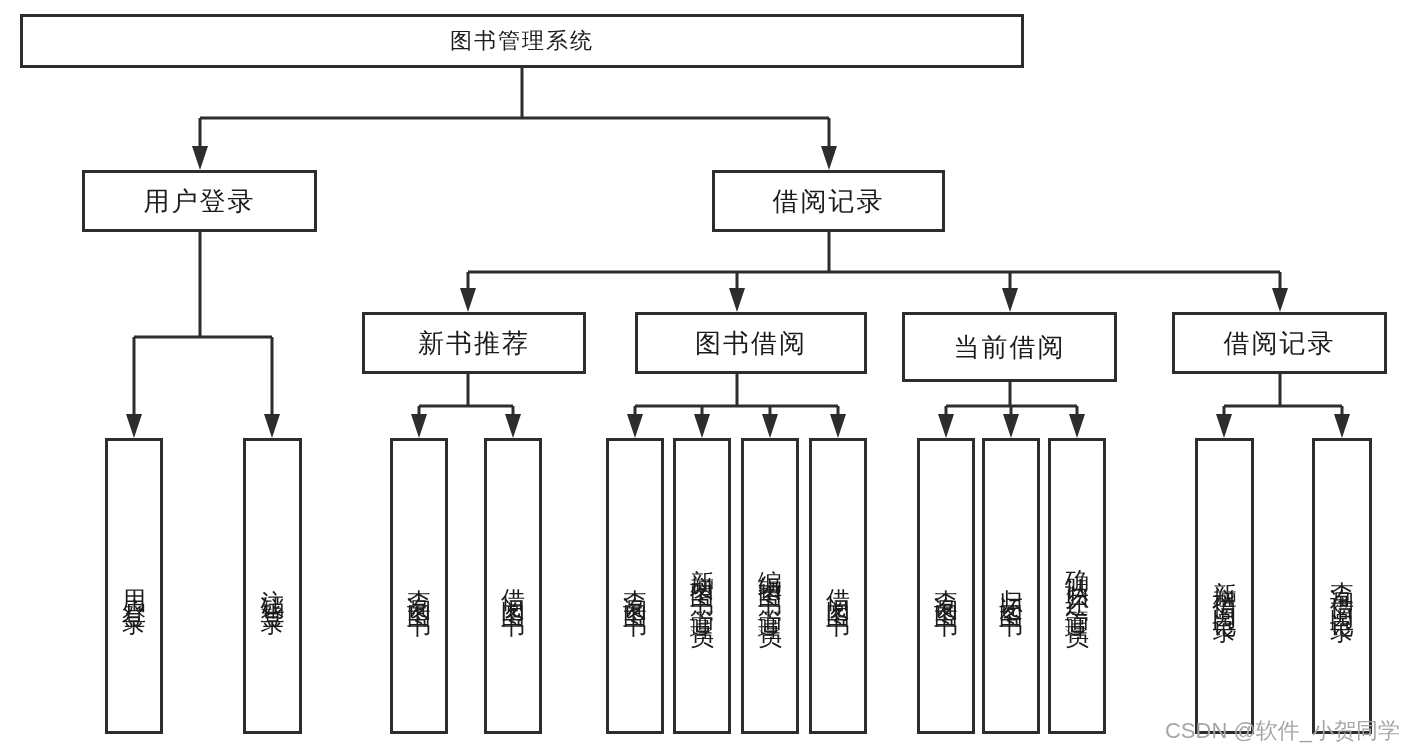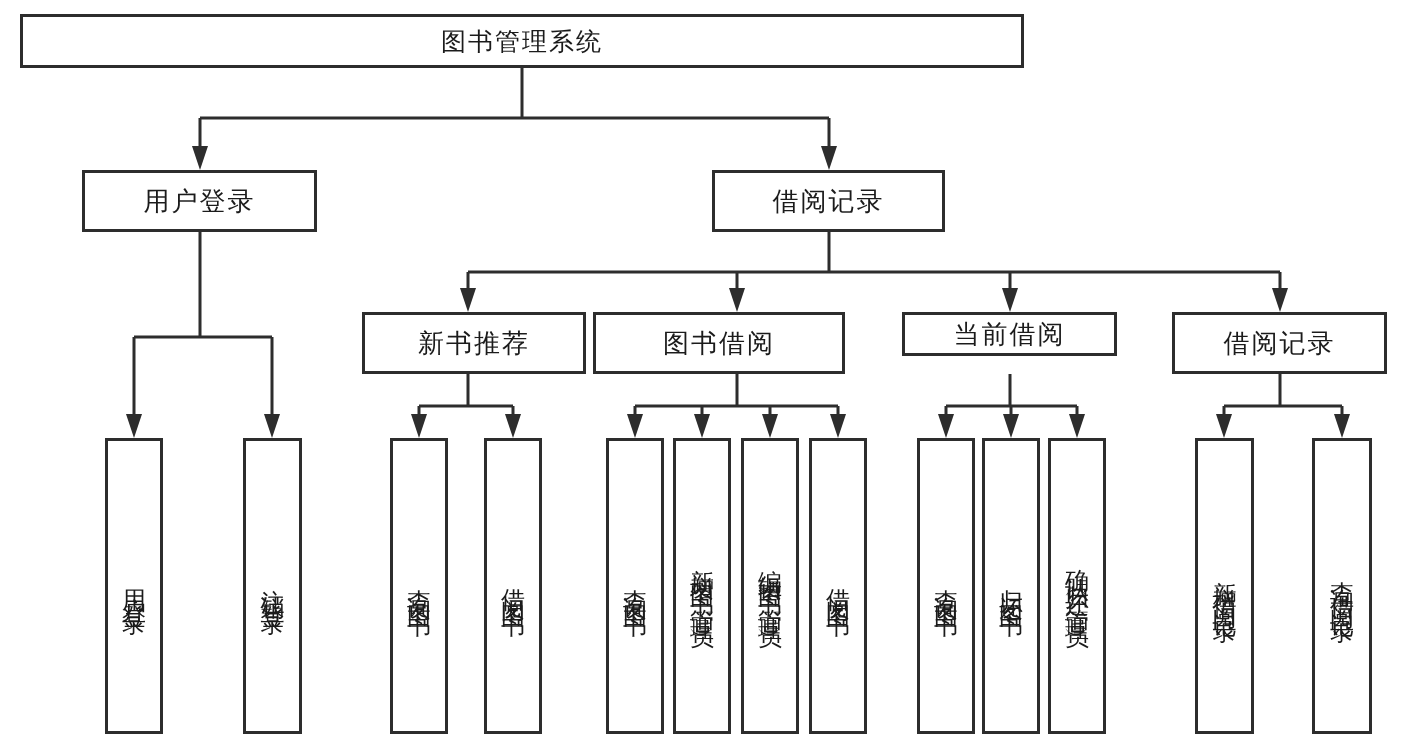--- a/index.html
+++ b/index.html
@@ -29,21 +29,21 @@
     justify-content:center;
     color:var(--text);
   }
   .node.h span{
     font-size:26px;
     letter-spacing:2px;
     white-space:nowrap;
     line-height:1;
   }
   .node.root span{
-    font-size:25px;
+    font-size:22px;
   }
   .node.v span{
     writing-mode:vertical-rl;
     text-orientation:mixed;
     font-size:24px;
     letter-spacing:8px;
     line-height:1;
     white-space:nowrap;
   }
   .watermark{
@@ -118,24 +118,24 @@
   <div class="node h" style="left:82px;top:170px;width:235px;height:62px">
     <span>用户登录</span>
   </div>
   <div class="node h" style="left:712px;top:170px;width:233px;height:62px">
     <span>借阅记录</span>
   </div>
 
   <div class="node h" style="left:362px;top:312px;width:224px;height:62px">
     <span>新书推荐</span>
   </div>
-  <div class="node h" style="left:593px;top:312px;width:252px;height:62px">
+  <div class="node h" style="left:635px;top:312px;width:232px;height:62px">
     <span>图书借阅</span>
   </div>
-  <div class="node h" style="left:902px;top:312px;width:215px;height:44px">
+  <div class="node h" style="left:902px;top:312px;width:215px;height:70px">
     <span>当前借阅</span>
   </div>
   <div class="node h" style="left:1172px;top:312px;width:215px;height:62px">
     <span>借阅记录</span>
   </div>
 
   <div class="node v" style="left:105px;top:438px;width:58px;height:296px">
     <span>用户登录</span>
   </div>
   <div class="node v" style="left:243px;top:438px;width:59px;height:296px">
@@ -172,13 +172,14 @@
     <span>确认归还（管理员）</span>
   </div>
 
   <div class="node v" style="left:1195px;top:438px;width:59px;height:296px">
     <span>新增借阅记录</span>
   </div>
   <div class="node v" style="left:1312px;top:438px;width:60px;height:296px">
     <span>查询借阅记录</span>
   </div>
 
+  <div class="watermark">CSDN @软件_小贺同学</div>
 </div>
 
 </body></html>

